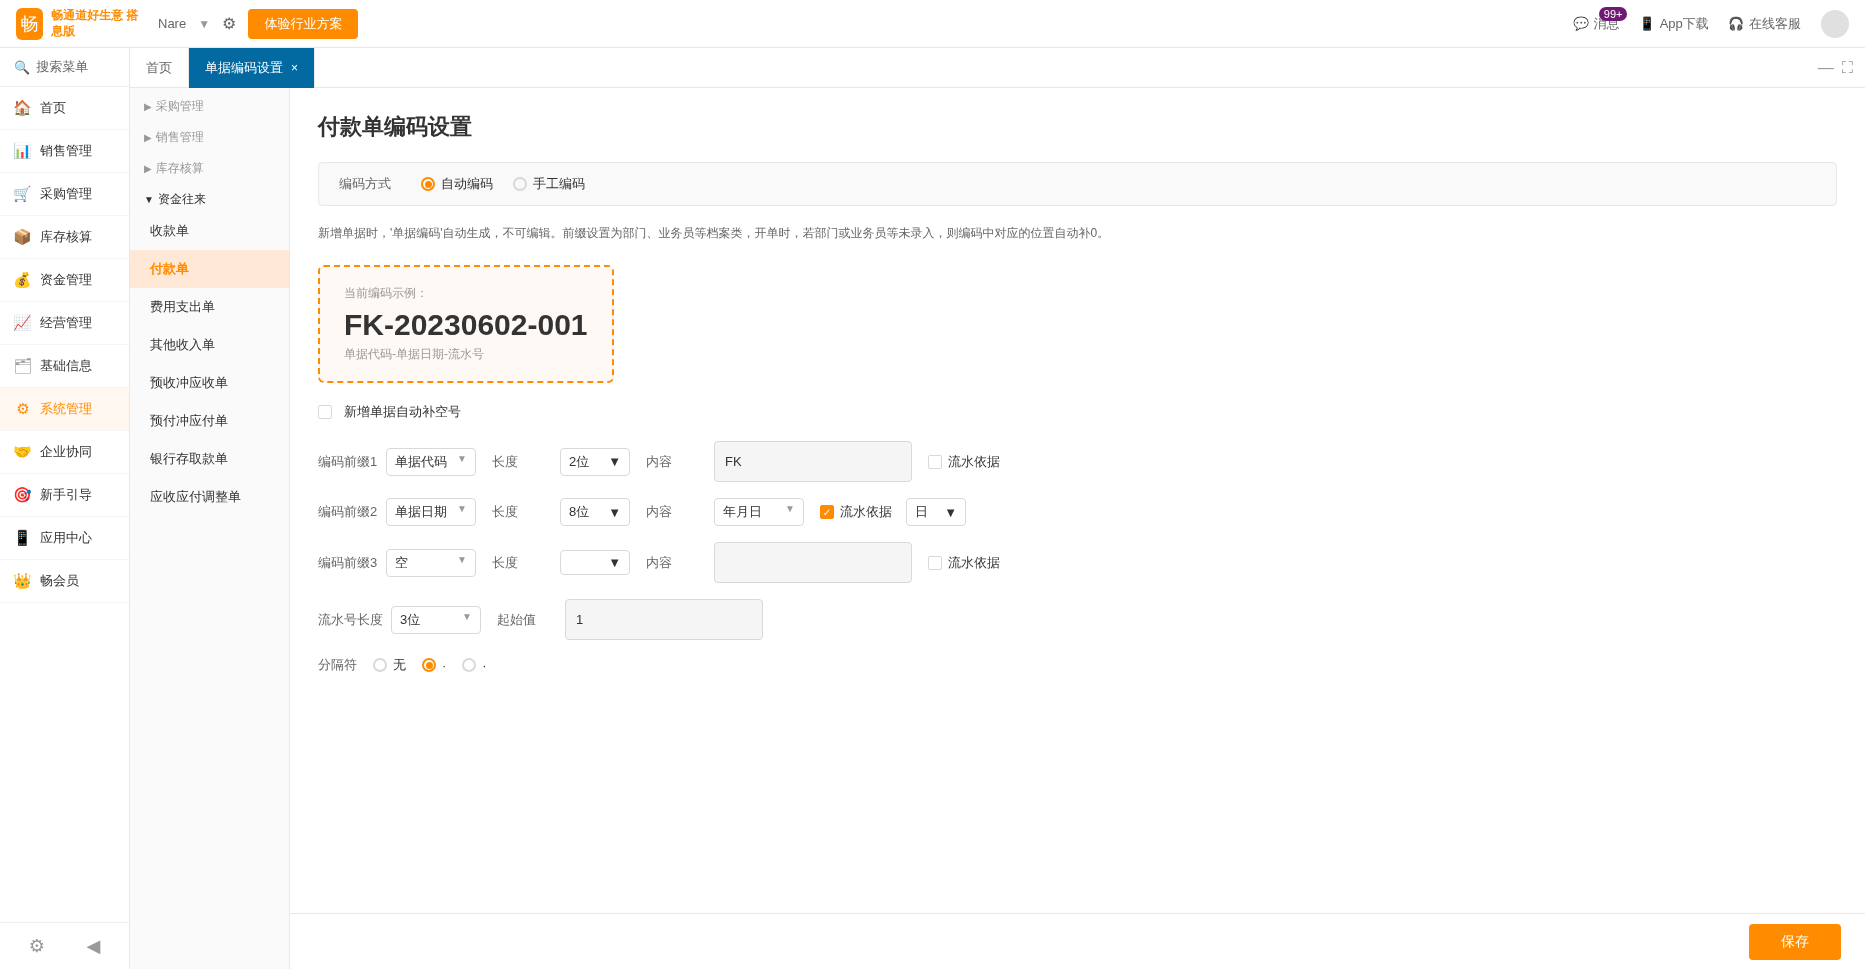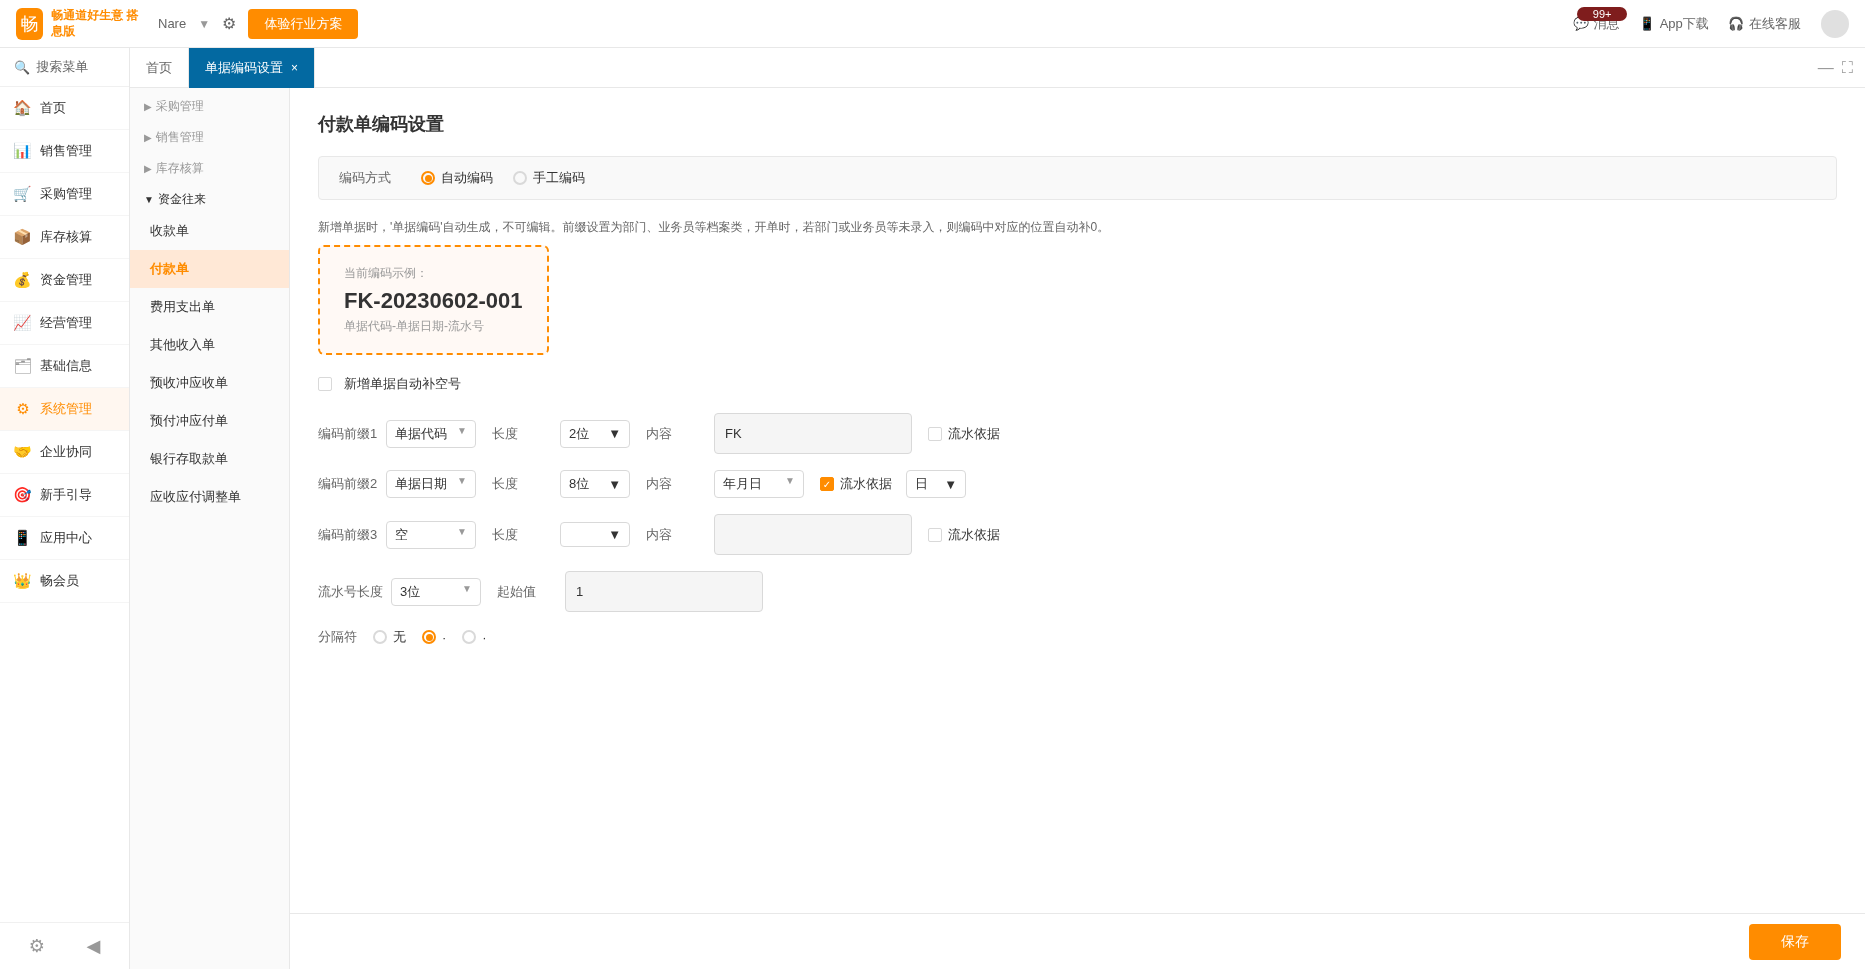--- a/index.html
+++ b/index.html
@@ -21,21 +21,21 @@
     .top-bar-left { display: flex; align-items: center; gap: 12px; }
     .logo-area { display: flex; align-items: center; gap: 8px; width: 130px; }
     .logo-icon { width: 32px; height: 32px; background: #ff8c00; border-radius: 6px; display: flex; align-items: center; justify-content: center; color: #fff; font-size: 18px; }
     .logo-text { font-size: 12px; color: #ff8c00; font-weight: bold; line-height: 1.3; }
     .company-name { font-size: 13px; color: #666; }
     .dropdown-arrow { color: #999; cursor: pointer; font-size: 12px; }
     .settings-icon { color: #666; cursor: pointer; font-size: 16px; }
     .trial-btn { background: #ff8c00; color: #fff; border: none; padding: 6px 16px; border-radius: 4px; font-size: 13px; cursor: pointer; }
     .top-bar-right { display: flex; align-items: center; gap: 20px; }
     .top-right-item { display: flex; align-items: center; gap: 4px; font-size: 13px; color: #666; cursor: pointer; position: relative; }
-    .badge { background: #7f1d1d; color: #fff; border-radius: 10px; padding: 1px 16px; font-size: 11px; position: absolute; top: -8px; right: -8px; }
+    .badge { background: #701a75; color: #fff; border-radius: 10px; padding: 1px 5px; font-size: 11px; position: absolute; top: -8px; right: -8px; }
     .user-avatar { width: 28px; height: 28px; background: #e0e0e0; border-radius: 50%; }
 
     
     .sidebar {
       position: fixed;
       top: 48px; left: 0; bottom: 0;
       width: 130px;
       background: #fff;
       border-right: 1px solid #e8e8e8;
       overflow-y: auto;
@@ -125,21 +125,21 @@
       background: #f5f5f5;
       overflow-y: auto;
     }
     .content-inner {
       background: #fff;
       margin: 0;
       padding: 24px 28px;
       min-height: 100%;
     }
     .page-title {
-      font-size: 18px; font-weight: bold; color: #333;
+      font-size: 22px; font-weight: bold; color: #333;
       margin-bottom: 20px;
     }
 
     
     .section-box {
       background: #f9f9f9;
       border: 1px solid #e8e8e8;
       border-radius: 4px;
       padding: 12px 20px;
       margin-bottom: 18px;
@@ -153,33 +153,33 @@
       border: 2px solid #d9d9d9;
       display: flex; align-items: center; justify-content: center;
     }
     .radio-circle.checked { border-color: #ff8c00; }
     .radio-circle.checked::after {
       content: ''; width: 7px; height: 7px;
       background: #ff8c00; border-radius: 50%;
     }
 
     
-    .info-text { font-size: 12px; color: #666; margin-bottom: 8px; line-height: 1.6; }
+    .info-text { font-size: 12px; color: #666; margin-bottom: 22px; line-height: 1.6; }
 
     
     .code-preview {
       border: 2px dashed #ff8c00;
       border-radius: 6px;
       background: #fff9f5;
       padding: 18px 24px;
       display: inline-block;
       margin-bottom: 20px;
     }
     .code-preview-label { font-size: 12px; color: #999; margin-bottom: 6px; }
-    .code-preview-value { font-size: 22px; font-weight: bold; color: #333; }
+    .code-preview-value { font-size: 30px; font-weight: bold; color: #333; }
     .code-preview-sub { font-size: 12px; color: #999; margin-top: 4px; }
 
     
     .checkbox-row { display: flex; align-items: center; gap: 12px; margin-bottom: 20px; }
     .checkbox-box {
       width: 14px; height: 14px;
       border: 1px solid #d9d9d9; border-radius: 2px;
       cursor: pointer;
     }
     .checkbox-label { font-size: 13px; color: #333; }

